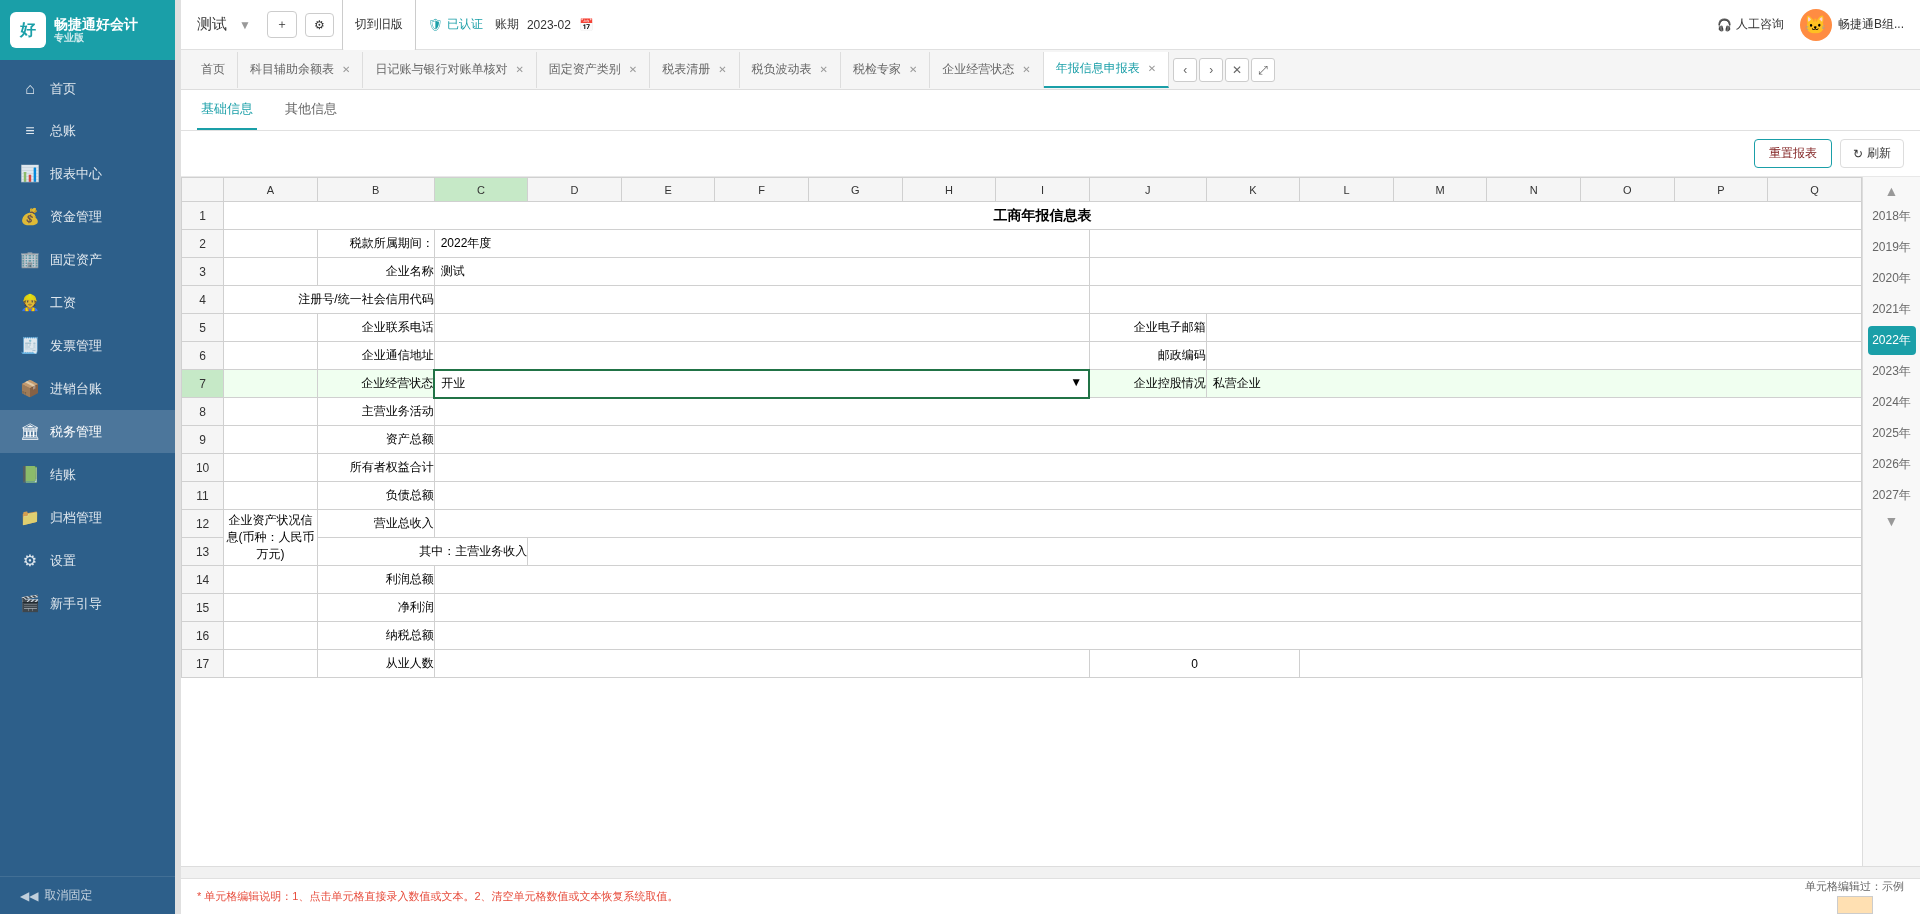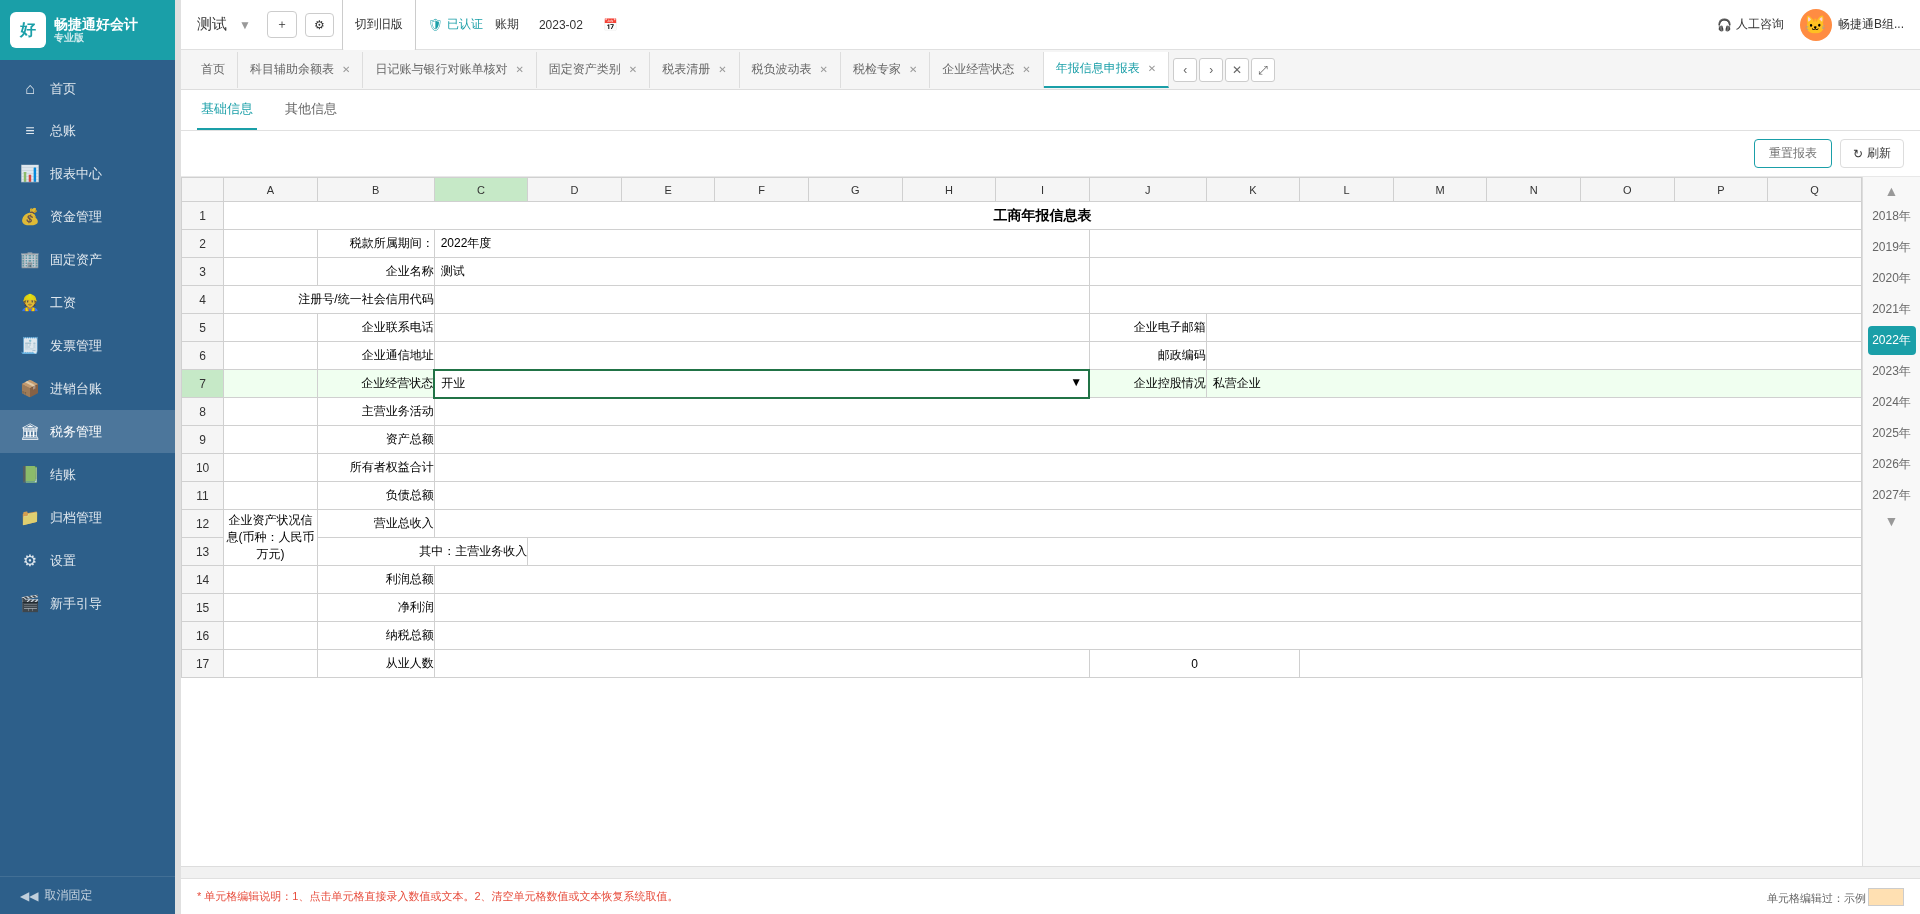--- a/index.html
+++ b/index.html
@@ -25,21 +25,21 @@
     
     .main-content { flex: 1; display: flex; flex-direction: column; background: white; min-width: 0; }
 
     
     .top-bar { height: 50px; background: white; border-bottom: 1px solid #e0e0e0; display: flex; align-items: center; padding: 0 16px; gap: 12px; flex-shrink: 0; }
     .top-title { font-size: 15px; color: #333; font-weight: 500; }
     .top-bar-actions { display: flex; align-items: center; gap: 8px; margin-left: 4px; }
     .top-btn { padding: 4px 8px; border: 1px solid #ccc; border-radius: 4px; background: white; cursor: pointer; font-size: 12px; color: #333; }
     .top-btn-switch { padding: 19px 12px; border: 1px solid #ccc; border-radius: 4px; background: white; cursor: pointer; font-size: 12px; color: #333; }
     .certified-badge { display: flex; align-items: center; gap: 4px; color: #1a9fa8; font-size: 12px; }
-    .period-info { color: #333; font-size: 12px; display: flex; align-items: center; gap: 20px; }
+    .period-info { color: #333; font-size: 12px; display: flex; align-items: center; gap: 8px; }
     .spacer { flex: 1; }
     .top-right { display: flex; align-items: center; gap: 16px; }
     .consult-btn { display: flex; align-items: center; gap: 4px; color: #333; font-size: 12px; cursor: pointer; }
     .user-info { display: flex; align-items: center; gap: 6px; cursor: pointer; }
     .user-avatar { width: 32px; height: 32px; border-radius: 50%; background: #ff8c42; display: flex; align-items: center; justify-content: center; color: white; font-size: 12px; overflow: hidden; }
     .user-name { font-size: 12px; color: #333; max-width: 80px; overflow: hidden; text-overflow: ellipsis; white-space: nowrap; }
 
     
     .tab-bar { height: 40px; background: #f5f5f5; border-bottom: 1px solid #ddd; display: flex; align-items: center; padding: 0 8px; gap: 0; flex-shrink: 0; overflow: hidden; }
     .tab-item { display: flex; align-items: center; gap: 6px; padding: 0 12px; height: 36px; background: #f5f5f5; color: #666; cursor: pointer; font-size: 12px; border-right: 1px solid #ddd; white-space: nowrap; }
@@ -51,21 +51,21 @@
     
     .content-area { flex: 1; display: flex; flex-direction: column; overflow: hidden; }
 
     
     .inner-tab-bar { display: flex; align-items: center; border-bottom: 1px solid #e0e0e0; padding: 0 16px; background: white; flex-shrink: 0; gap: 24px; }
     .inner-tab { padding: 10px 4px; font-size: 13px; color: #666; cursor: pointer; border-bottom: 2px solid transparent; }
     .inner-tab.active { color: #1a9fa8; border-bottom-color: #1a9fa8; }
 
     
     .toolbar { display: flex; justify-content: flex-end; align-items: center; padding: 8px 16px; gap: 8px; background: white; border-bottom: 1px solid #e8e8e8; flex-shrink: 0; }
-    .btn-reset { padding: 5px 14px; border: 1px solid #1a9fa8; border-radius: 4px; color: #737373; background: white; cursor: pointer; font-size: 12px; }
+    .btn-reset { padding: 5px 14px; border: 1px solid #1a9fa8; border-radius: 4px; color: #7f1d1d; background: white; cursor: pointer; font-size: 12px; }
     .btn-refresh { padding: 5px 12px; border: 1px solid #ddd; border-radius: 4px; color: #333; background: white; cursor: pointer; font-size: 12px; display: flex; align-items: center; gap: 4px; }
 
     
     .spreadsheet-wrapper { flex: 1; display: flex; overflow: hidden; }
     .spreadsheet-container { flex: 1; overflow: auto; position: relative; }
     .spreadsheet-container::-webkit-scrollbar { width: 10px; height: 10px; }
     .spreadsheet-container::-webkit-scrollbar-track { background: #f1f1f1; }
     .spreadsheet-container::-webkit-scrollbar-thumb { background: #ccc; border-radius: 4px; }
 
     table.spreadsheet { border-collapse: collapse; font-size: 12px; width: 100%; }
@@ -83,21 +83,21 @@
     
     .year-sidebar { width: 58px; background: #f8f8f8; border-left: 1px solid #ddd; display: flex; flex-direction: column; align-items: center; padding-top: 4px; flex-shrink: 0; overflow-y: auto; }
     .year-sidebar::-webkit-scrollbar { width: 0; }
     .year-scroll-up, .year-scroll-down { width: 36px; height: 20px; display: flex; align-items: center; justify-content: center; cursor: pointer; color: #999; font-size: 14px; }
     .year-item { width: 48px; padding: 6px 4px; text-align: center; font-size: 12px; color: #666; cursor: pointer; border-radius: 2px; margin: 1px 0; }
     .year-item.active { background: #1a9fa8; color: white; border-radius: 4px; }
 
     
     .bottom-bar { height: 36px; background: #fff; border-top: 1px solid #e0e0e0; display: flex; align-items: center; padding: 0 16px; flex-shrink: 0; }
     .bottom-note { color: #e74c3c; font-size: 11px; flex: 1; }
-    .bottom-right { display: flex; align-items: flex-end; gap: 2px; font-size: 11px; color: #666; }
+    .bottom-right { display: flex; align-items: center; gap: 2px; font-size: 11px; color: #666; flex-direction: column; }
     .example-cell { width: 36px; height: 18px; background: #ffe0b2; border: 1px solid #ccc; }
 
     
     .h-scroll-container { height: 12px; background: #f1f1f1; border-top: 1px solid #ddd; }
 
     .col-A { width: 80px; min-width: 80px; }
     .col-B { width: 100px; min-width: 100px; }
     .col-C { width: 80px; min-width: 80px; background: #e8f5e9; }
     .col-D { width: 80px; min-width: 80px; }
     .col-E { width: 80px; min-width: 80px; }

